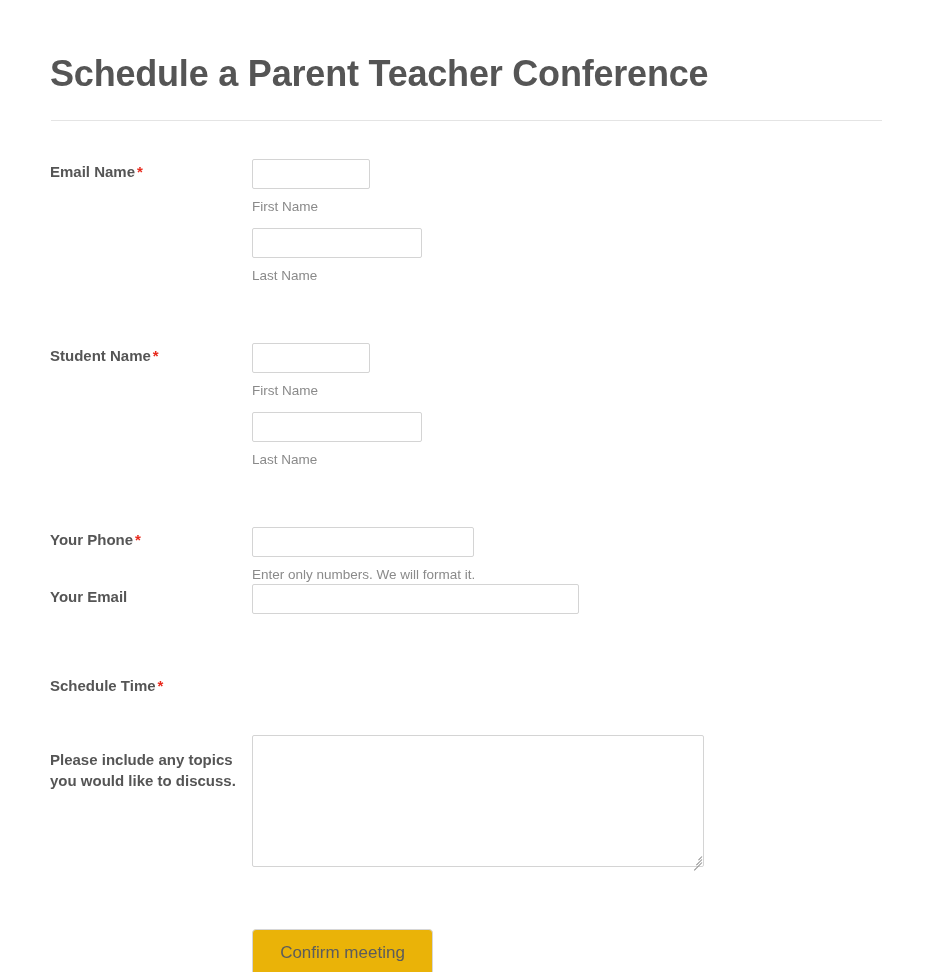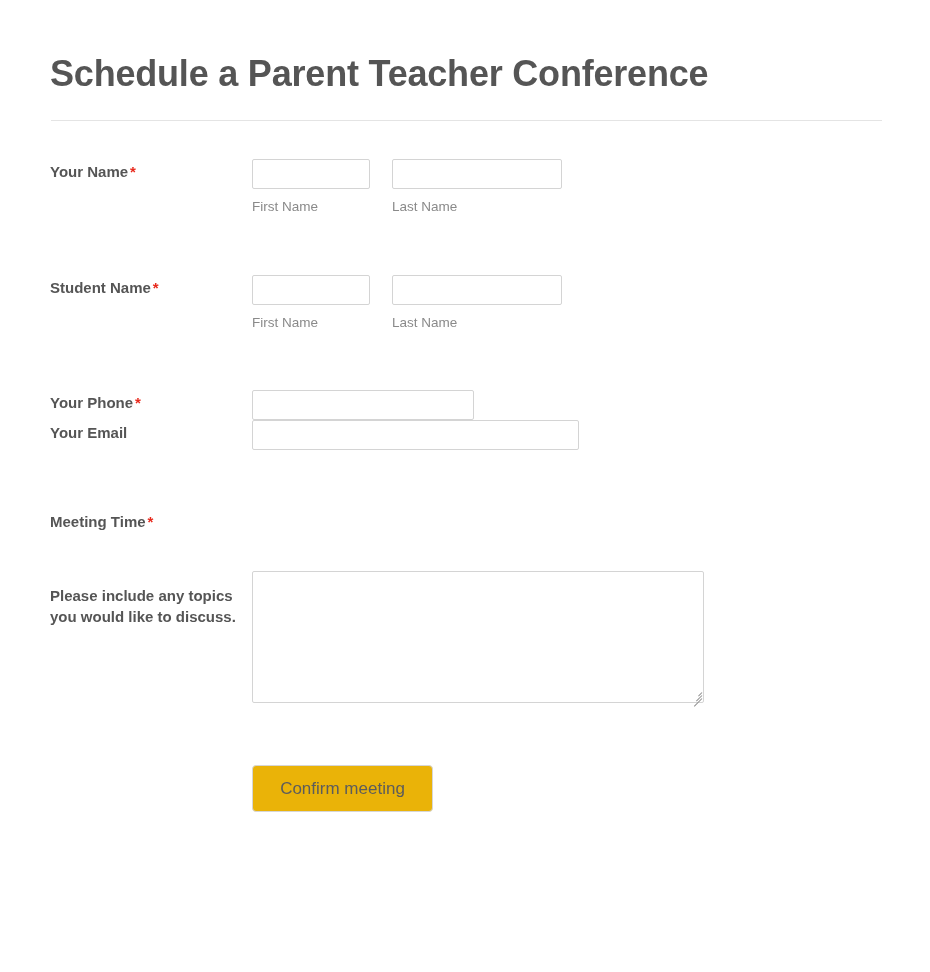--- a/index.html
+++ b/index.html
@@ -84,21 +84,22 @@
     background: #ffffff;
     border-radius: 2px;
     font-family: "Liberation Sans", sans-serif;
     font-size: 14px;
     color: #555555;
     padding: 4px 6px;
     outline: none;
   }
   .name-pair {
     display: flex;
-    gap: 22px;
+    gap: 12px;
+    flex-direction: column;
   }
   .sub-col { display: block; }
   .sub-first .txt { width: 118px; }
   .sub-last  .txt { width: 170px; }
   .sub-label {
     display: block;
     font-size: 13.5px;
     font-weight: normal;
     color: #8a8a8a;
     line-height: 1.3;
@@ -203,21 +204,21 @@
 <body>
 
 <div class="form-wrap">
 
   <div class="form-header">
     <h1 class="form-title">Schedule a Parent Teacher Conference</h1>
     <hr class="header-divider">
   </div>
 
   <div class="field-row row-name">
-    <div class="field-label"><span>Your Name</span><span class="req-star">*</span></div>
+    <div class="field-label"><span>Email Name</span><span class="req-star">*</span></div>
     <div class="field-control">
       <div class="name-pair">
         <span class="sub-col sub-first">
           <input class="txt" type="text" value="" style="">
           <span class="sub-label">First Name</span>
         </span>
         <span class="sub-col sub-last">
           <input class="txt" type="text" value="" style="">
           <span class="sub-label">Last Name</span>
         </span>
@@ -238,32 +239,33 @@
           <span class="sub-label">Last Name</span>
         </span>
       </div>
     </div>
   </div>
 
   <div class="field-row row-phone">
     <div class="field-label"><span>Your Phone</span><span class="req-star">*</span></div>
     <div class="field-control">
       <input class="txt txt-phone" type="text" value="" style="">
+      <span class="hint">Enter only numbers. We will format it.</span>
     </div>
   </div>
 
   <div class="field-row row-email">
     <div class="field-label">Your Email</div>
     <div class="field-control">
       <input class="txt txt-email" type="text" value="" style="">
     </div>
   </div>
 
   <div class="field-row row-meeting">
-    <div class="field-label"><span>Meeting Time</span><span class="req-star">*</span></div>
+    <div class="field-label"><span>Schedule Time</span><span class="req-star">*</span></div>
     <div class="field-control">
       <div class="meeting-empty"></div>
     </div>
   </div>
 
   <div class="field-row row-topics">
     <div class="topics-label">Please include any topics you would like to discuss.</div>
     <div class="field-control">
       <span class="ta-shell">
         <textarea class="ta" style=""></textarea>

